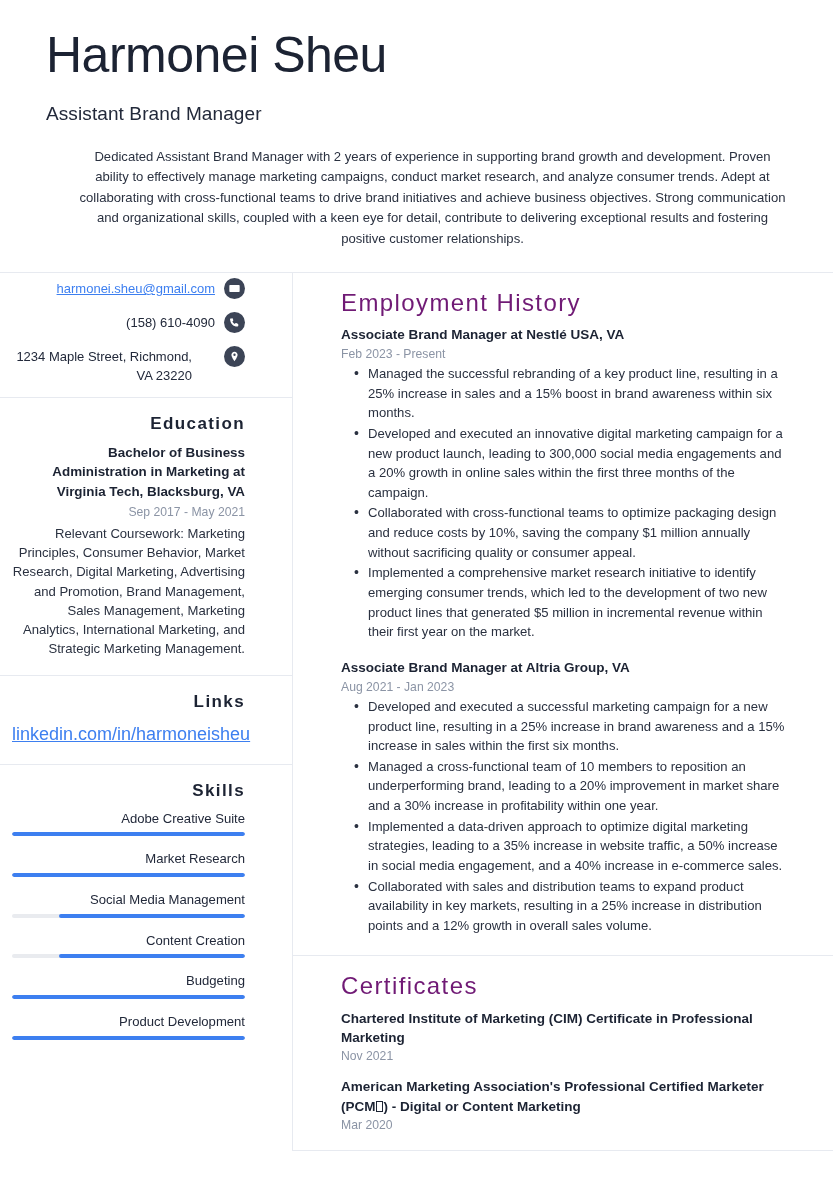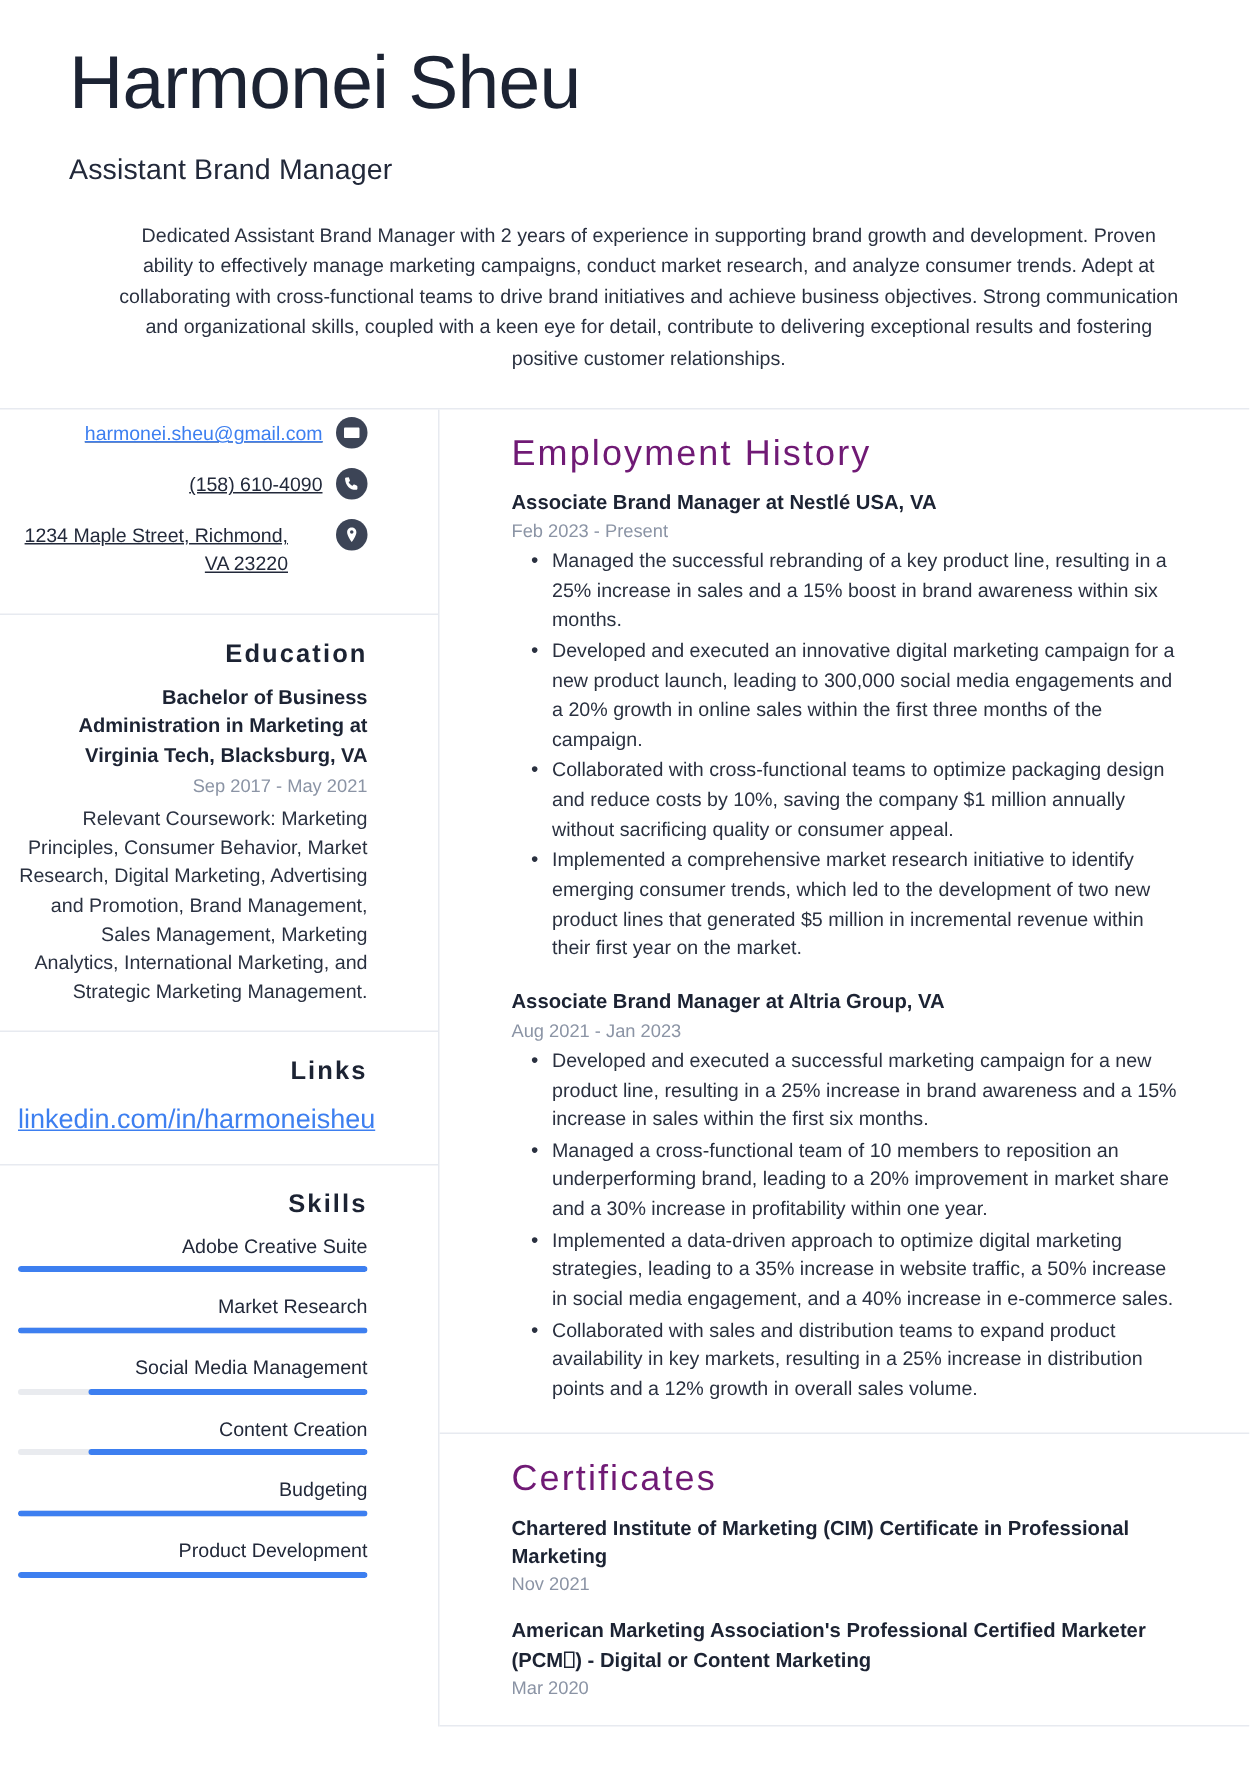--- a/index.html
+++ b/index.html
@@ -90,29 +90,28 @@
 
   .contact-list { padding-top: 5px; padding-bottom: 12px; }
 
   .contact-row {
     display: flex;
     align-items: flex-start;
     justify-content: flex-end;
     gap: 9px;
     margin-bottom: 13px;
   }
-  .contact-row:last-child { margin-bottom: 12px; gap: 32px; }
+  .contact-row:last-child { margin-bottom: 0; gap: 32px; }
 
   .contact-text {
     font-size: 13px;
     line-height: 1.42;
     text-align: right;
     color: #22293a;
     padding-top: 2px;
-    text-decoration: underline;
   }
 
   .contact-text a {
     color: #3d7ff0;
     text-decoration: underline;
   }
 
   .cicon {
     width: 21px;
     height: 21px;

